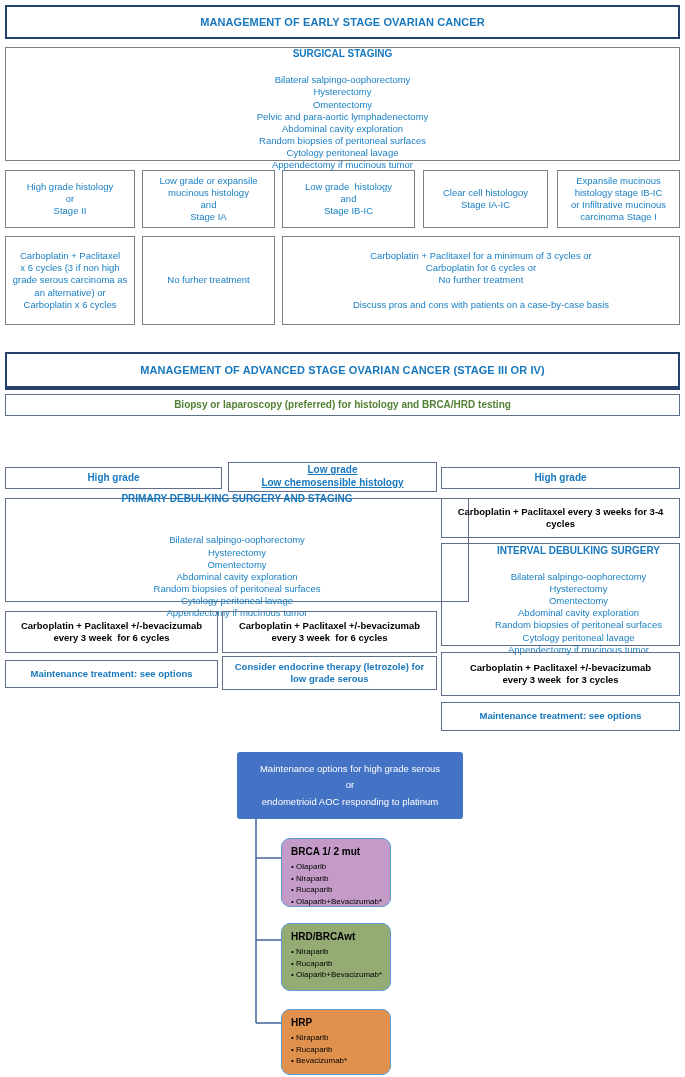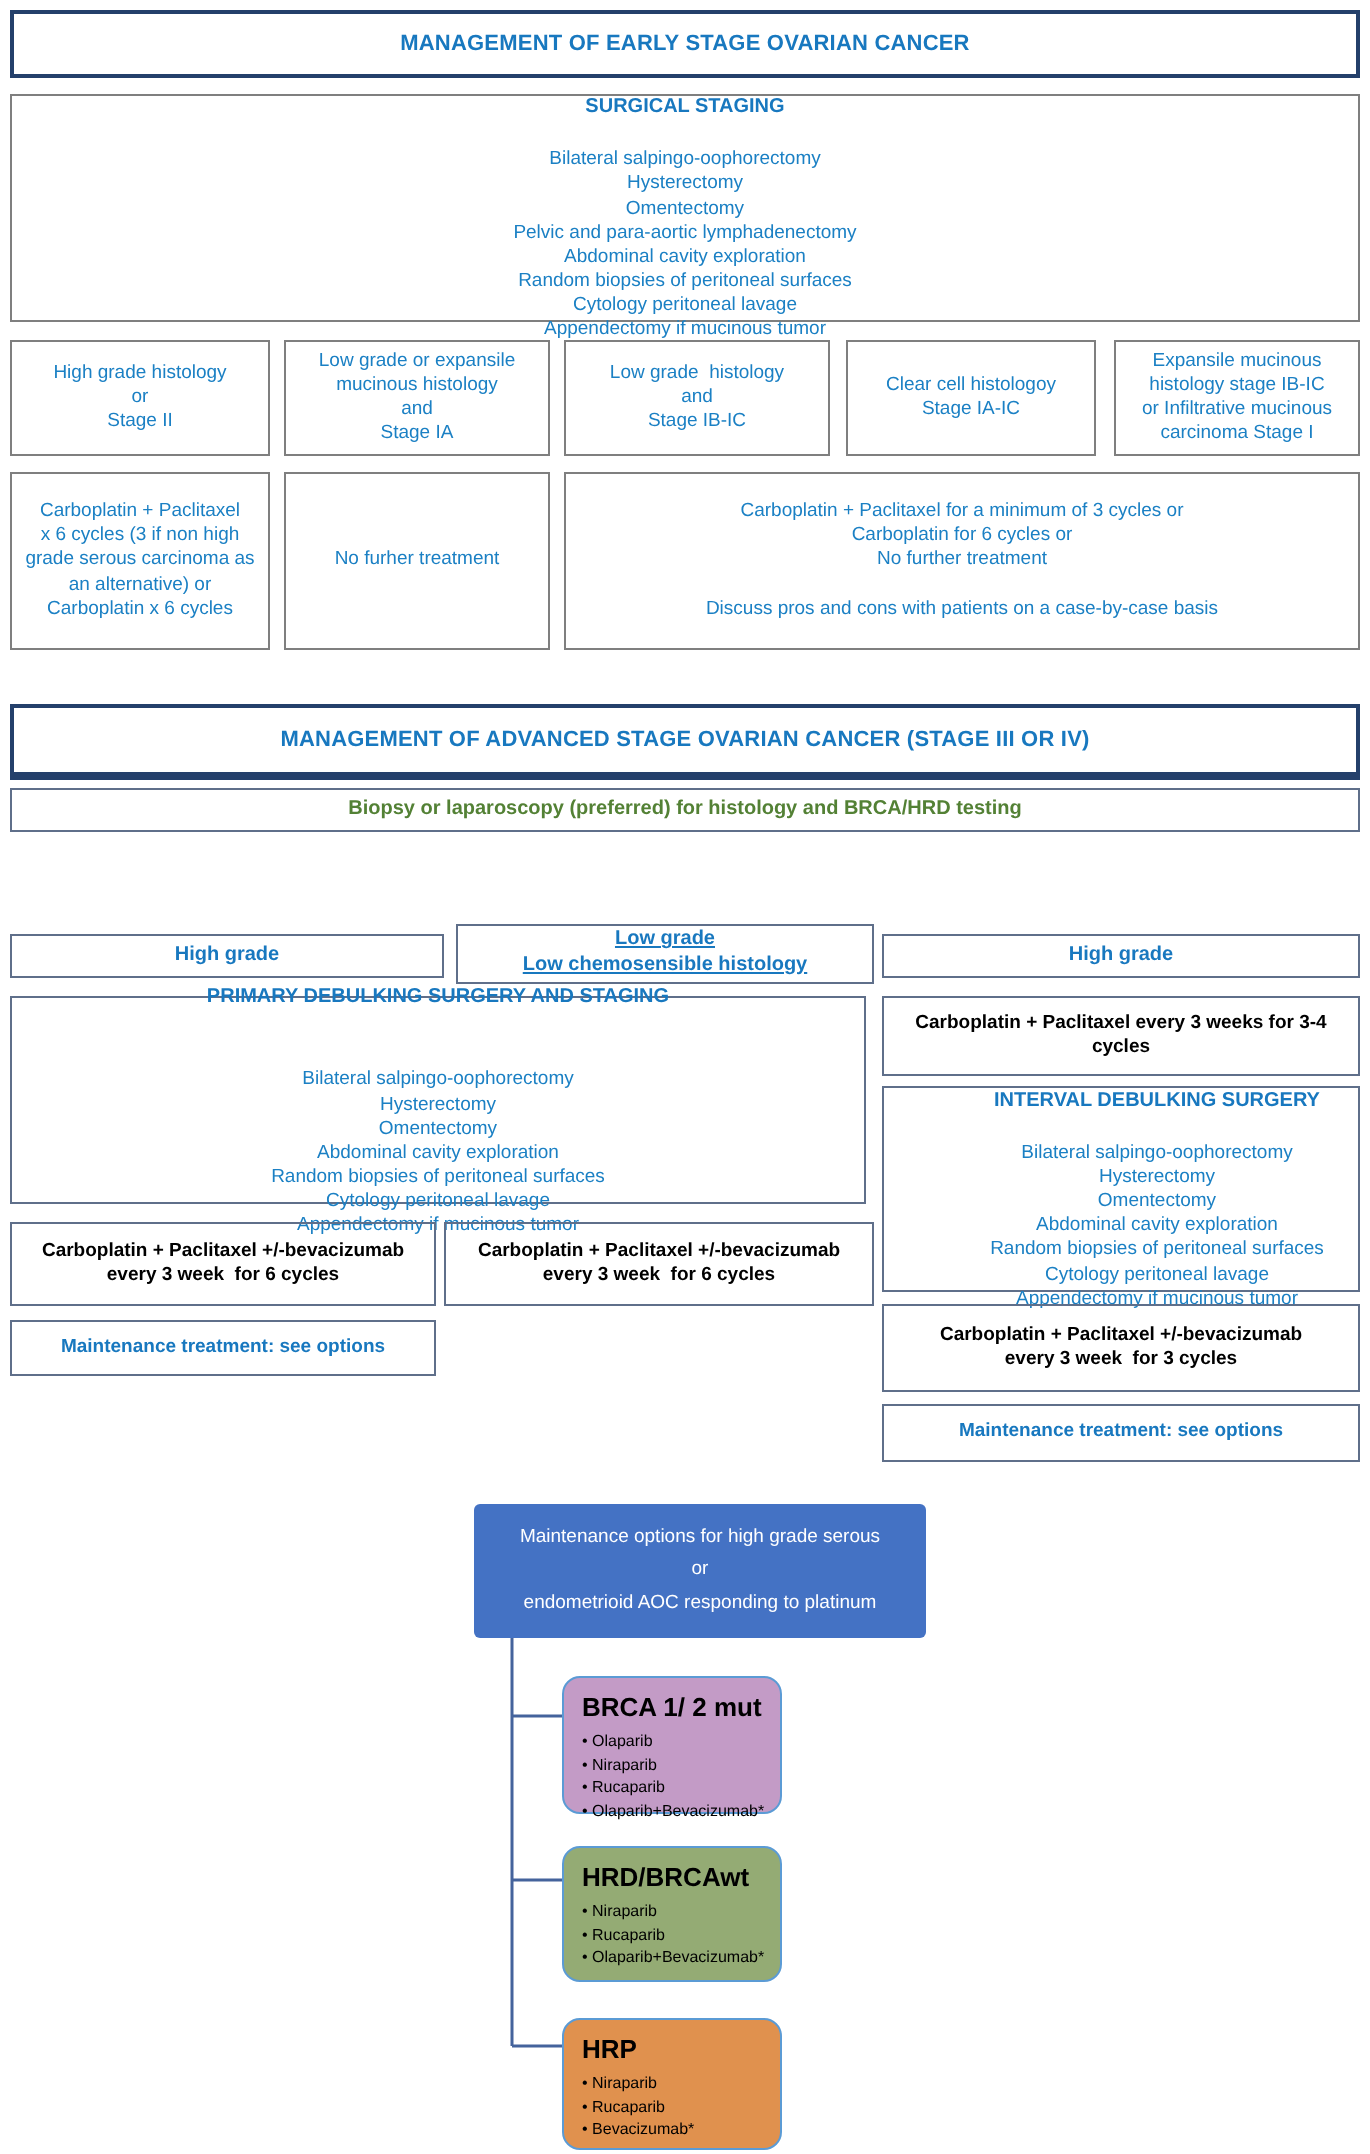--- a/index.html
+++ b/index.html
@@ -42,21 +42,21 @@
   .opthead{
     position:absolute;box-sizing:border-box;border-radius:3px;
     background:var(--opt-blue);color:#fff;font-size:9.5px;
     display:flex;align-items:center;justify-content:center;text-align:center;
     white-space:pre-wrap;line-height:1.75;padding:4px 10px;
   }
   .optbox{
     position:absolute;box-sizing:border-box;border:1.5px solid var(--opt-border);
     border-radius:9px;padding:7px 9px 5px 9px;text-align:left;color:#000;
   }
-  .optbox .ot{font-weight:bold;font-size:13px;margin-bottom:4px;}
+  .optbox .ot{font-weight:bold;font-size:10px;margin-bottom:4px;}
   .optbox .oi{font-size:8px;line-height:1.45;}
   .optbox .oi::before{content:"\2022\00a0";}
   svg.conn{position:absolute;overflow:visible;}
 </style>
 </head>
 <body>
 
 <div class="canvas">
 
   <div class="b bd-navy t-title" style="left:5px;top:5px;width:675px;height:34px;">MANAGEMENT OF EARLY STAGE OVARIAN CANCER</div>
@@ -105,21 +105,21 @@
   <div class="b bd-navy-thick t-title" style="left:5px;top:352px;width:675px;height:38px;">MANAGEMENT OF ADVANCED STAGE OVARIAN CANCER (STAGE III OR IV)</div>
 
   <div class="b bd-slate t-green-b" style="left:5px;top:394px;width:675px;height:22px;">Biopsy or laparoscopy (preferred) for histology and BRCA/HRD testing</div>
 
 
   <div class="b bd-slate t-blue-b" style="left:5px;top:467px;width:217px;height:22px;">High grade</div>
   <div class="b bd-slate t-blue-b underline" style="left:228px;top:462px;width:209px;height:30px;">Low grade
 Low chemosensible histology</div>
   <div class="b bd-slate t-blue-b" style="left:441px;top:467px;width:239px;height:22px;">High grade</div>
 
-  <div class="b bd-slate" style="left:5px;top:498px;width:428px;height:104px;gap:16px;">
+  <div class="b bd-slate" style="left:5px;top:498px;width:464px;height:104px;gap:16px;">
     <div class="t-blue-b head-gap sub">PRIMARY DEBULKING SURGERY AND STAGING</div>
     <div class="t-blue sub">Bilateral salpingo-oophorectomy
 Hysterectomy
 Omentectomy
 Abdominal cavity exploration
 Random biopsies of peritoneal surfaces
 Cytology peritoneal lavage
 Appendectomy if mucinous tumor</div>
   </div>
 
@@ -136,20 +136,22 @@
 Cytology peritoneal lavage
 Appendectomy if mucinous tumor</div>
   </div>
 
   <div class="b bd-slate t-black-b" style="left:5px;top:611px;width:213px;height:42px;">Carboplatin + Paclitaxel +/-bevacizumab
 every 3 week  for 6 cycles</div>
   <div class="b bd-slate t-black-b" style="left:222px;top:611px;width:215px;height:42px;">Carboplatin + Paclitaxel +/-bevacizumab
 every 3 week  for 6 cycles</div>
 
   <div class="b bd-slate t-blue-b-s" style="left:5px;top:660px;width:213px;height:28px;">Maintenance treatment: see options</div>
+  <div class="b bd-slate t-blue-b-s" style="left:222px;top:656px;width:215px;height:34px;">Consider endocrine therapy (letrozole) for
+low grade serous</div>
 
   <div class="b bd-slate t-black-b" style="left:441px;top:652px;width:239px;height:44px;">Carboplatin + Paclitaxel +/-bevacizumab
 every 3 week  for 3 cycles</div>
   <div class="b bd-slate t-blue-b-s" style="left:441px;top:702px;width:239px;height:29px;">Maintenance treatment: see options</div>
 
   <div class="opthead" style="left:237px;top:752px;width:226px;height:67px;">Maintenance options for high grade serous
 or
 endometrioid AOC responding to platinum</div>
 
   <svg class="conn" style="left:240px;top:819px;" width="60" height="210" viewBox="0 0 60 210">

